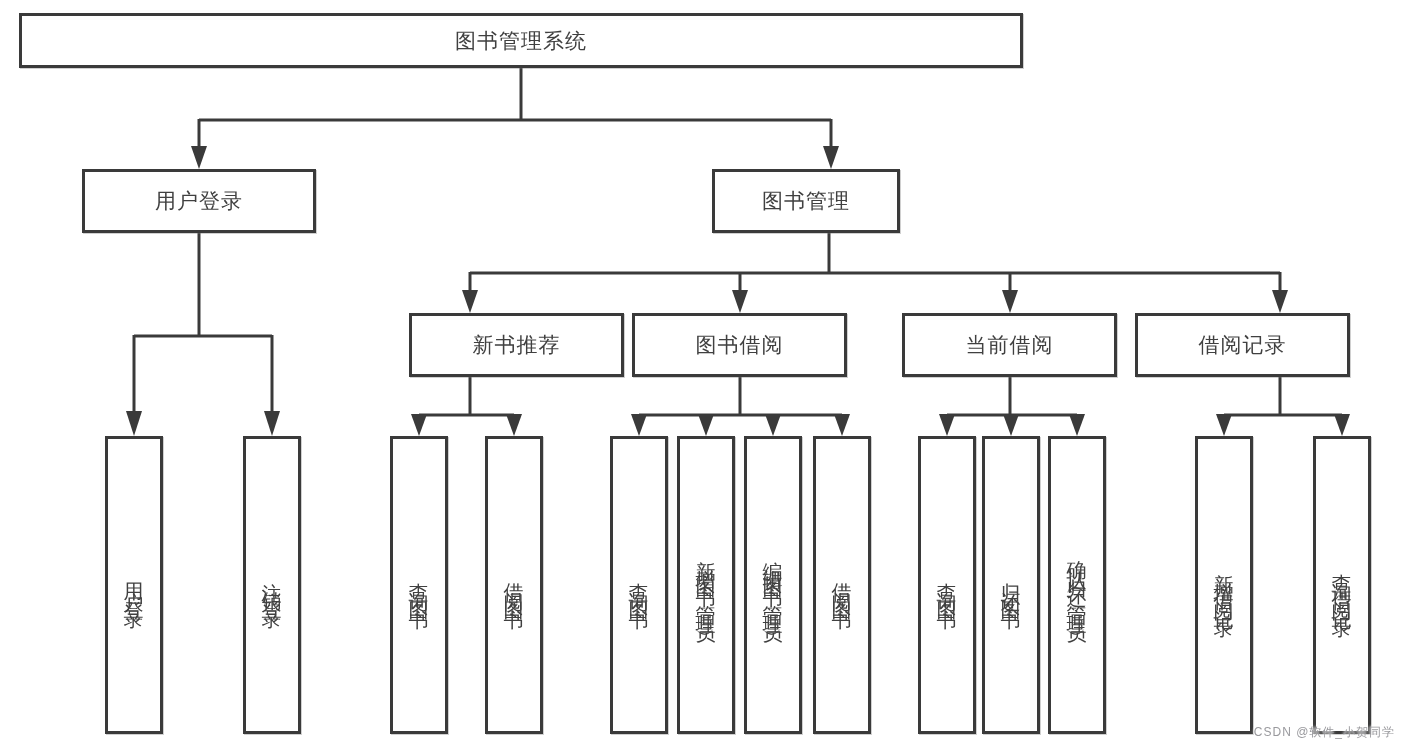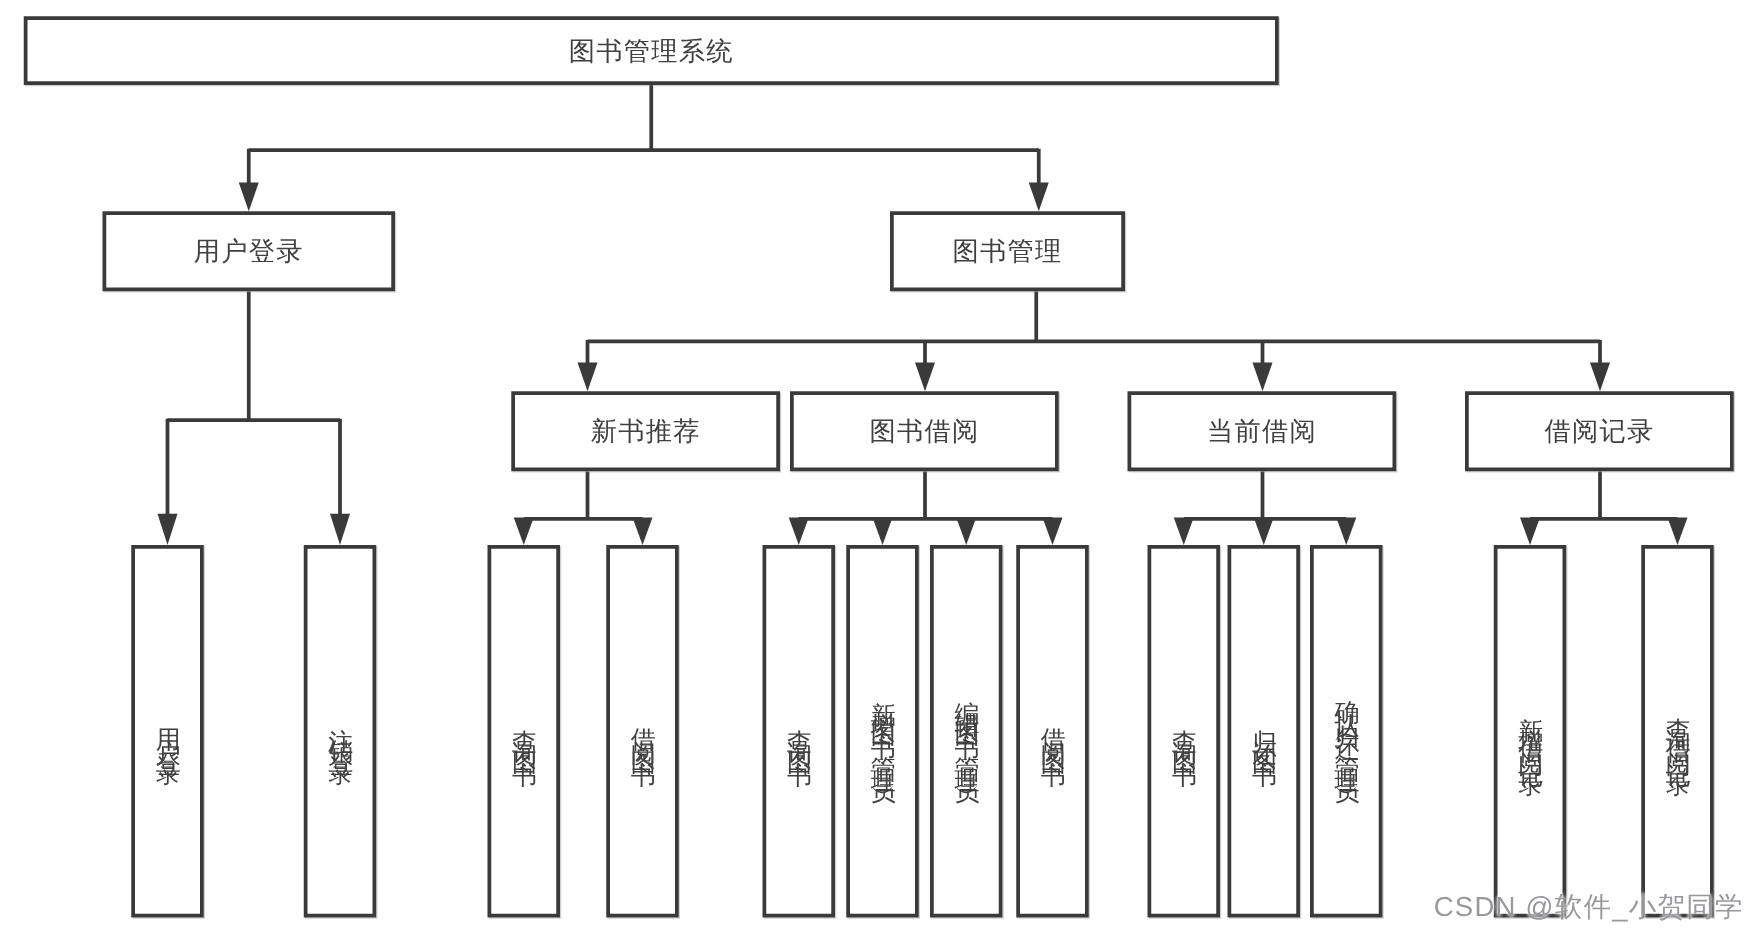--- a/index.html
+++ b/index.html
@@ -29,40 +29,40 @@
     letter-spacing: 1px;
     box-shadow: 1px 1px 0 rgba(120,120,120,0.35);
   }
   .node-root   { left: 19px;  top: 13px;  width: 1004px; height: 55px; }
   .node-l2-a   { left: 82px;  top: 169px; width: 234px;  height: 64px; }
   .node-l2-b   { left: 712px; top: 169px; width: 188px;  height: 64px; }
   .node-l3     { top: 313px;  width: 215px; height: 64px; }
   .node-l3-a   { left: 363px; margin-left: 46px; }
   .node-l3-b   { left: 632px; text-align: right; }
   .node-l3-c   { left: 902px; }
-  .node-l3-d   { left: 1172px; }
+  .node-l3-d   { left: 1135px; }
   .leaf        { top: 436px; width: 58px; height: 298px; }
   .leaf span {
     writing-mode: vertical-rl;
     text-orientation: mixed;
     font-size: 20px;
     letter-spacing: 9px;
     line-height: 1;
     white-space: nowrap;
   }
   .g1-a { left: 105px; }  .g1-b { left: 243px; }
   .g2-a { left: 390px; }  .g2-b { left: 485px; }
   .g3-a { left: 610px; }  .g3-b { left: 677px; }  .g3-c { left: 744px; }  .g3-d { left: 813px; }
   .g4-a { left: 918px; }  .g4-b { left: 982px; }  .g4-c { left: 1048px; }
   .g5-a { left: 1195px; } .g5-b { left: 1313px; }
   .watermark {
     position: absolute;
     right: 10px;
     bottom: 6px;
-    font-size: 22px;
+    font-size: 12px;
     color: rgba(148,148,152,0.95);
     letter-spacing: 1px;
     text-shadow: 0 0 3px #ffffff, 0 0 3px #ffffff;
     white-space: nowrap;
     text-align: center;
   }
 </style>
 </head>
 <body>
 

